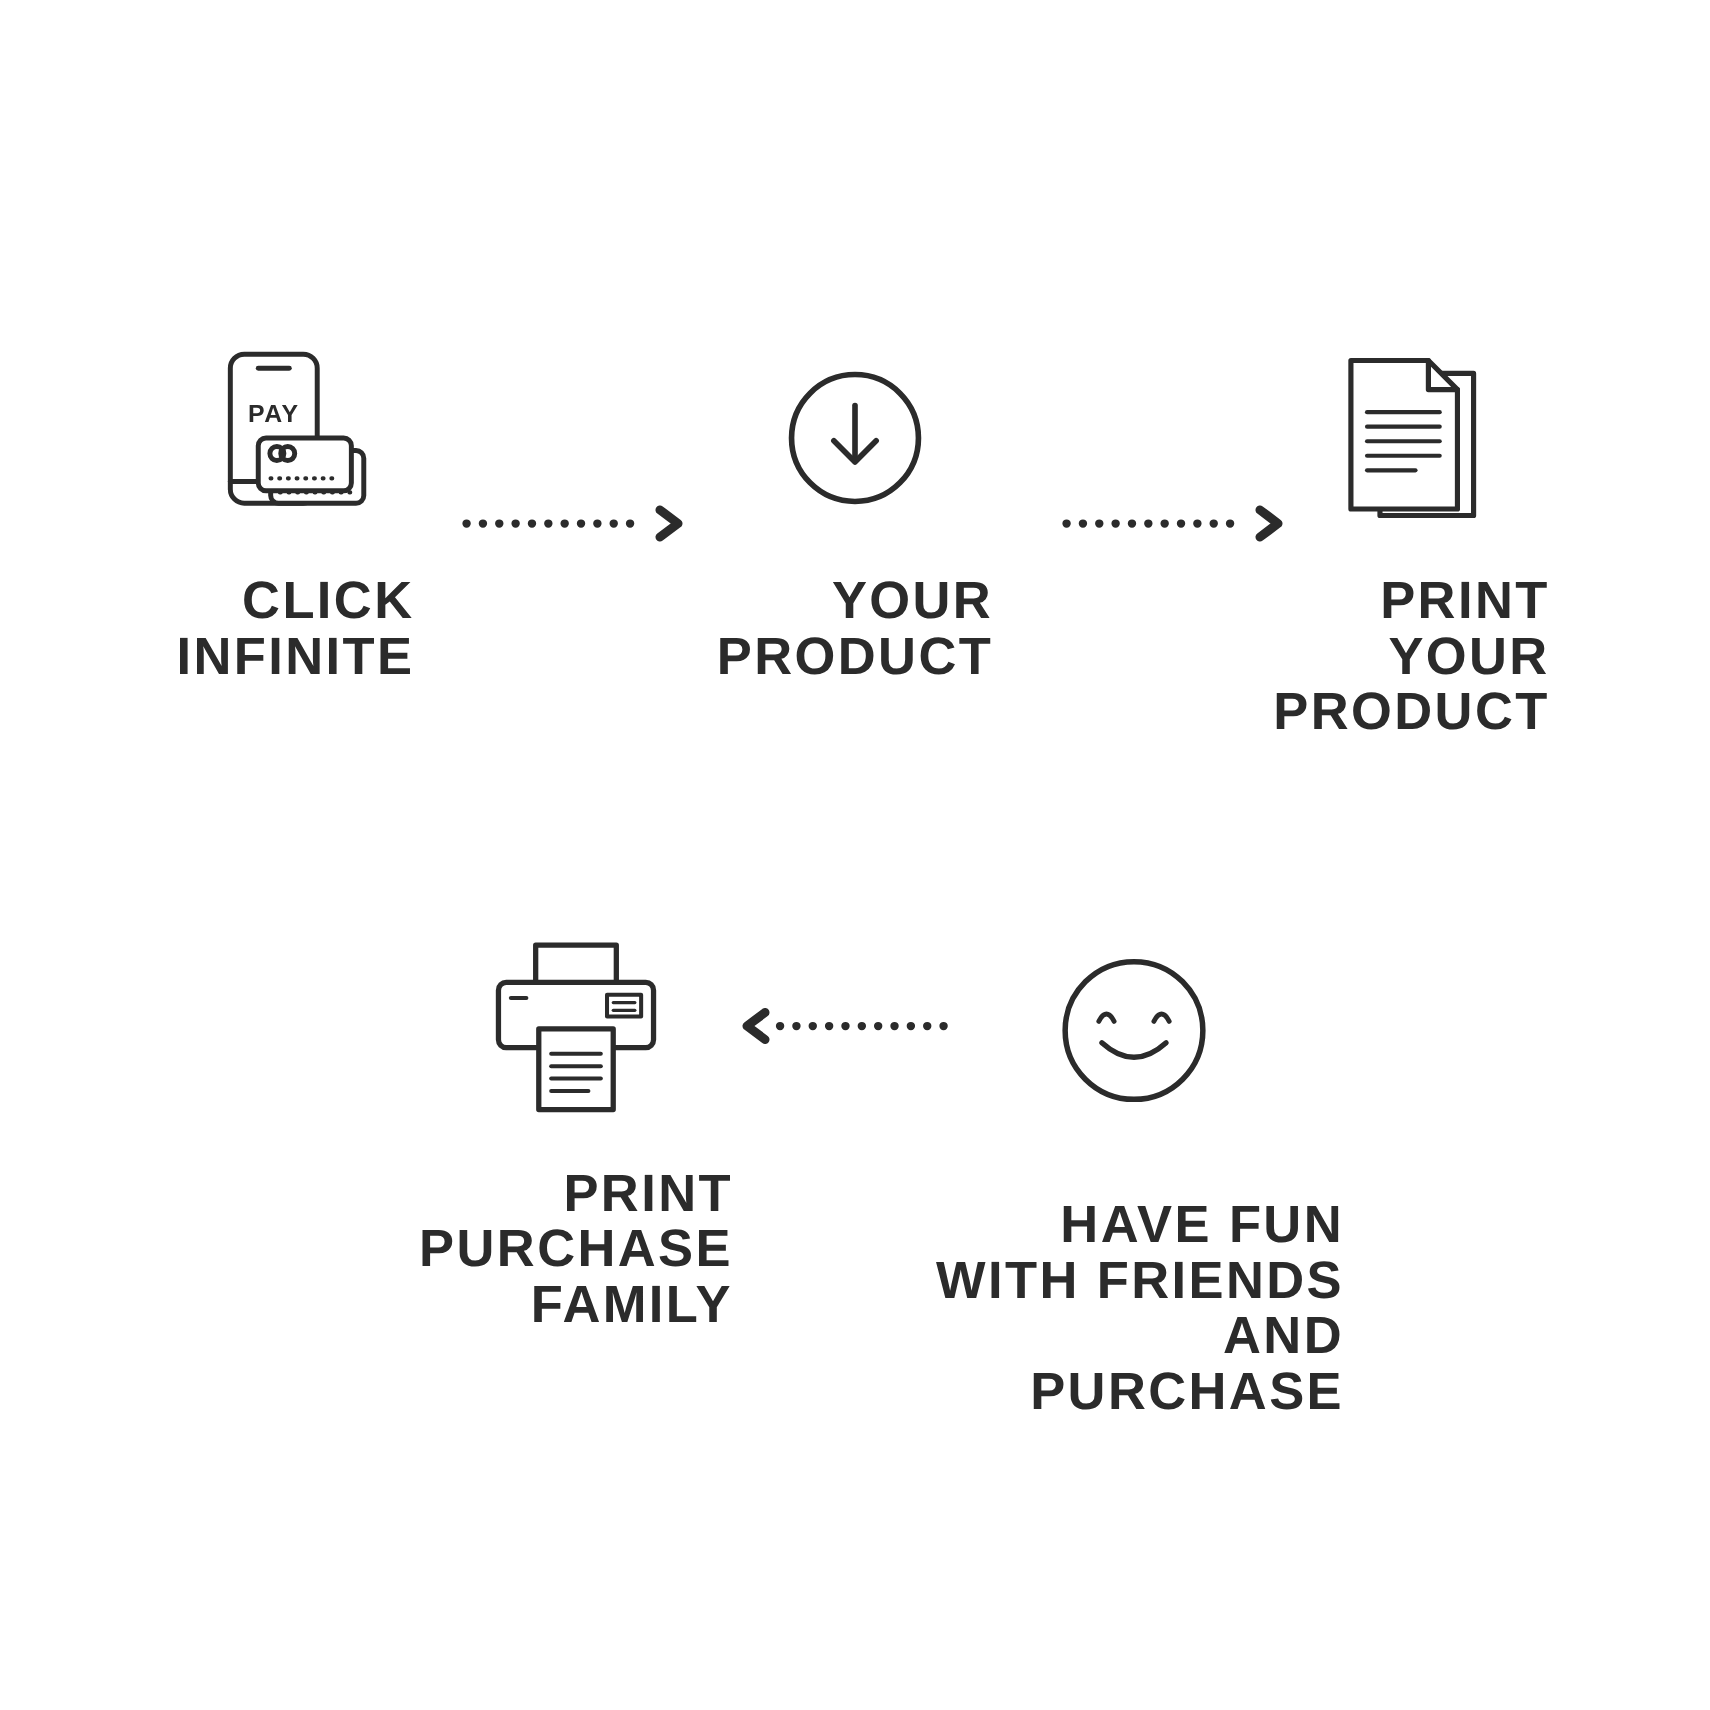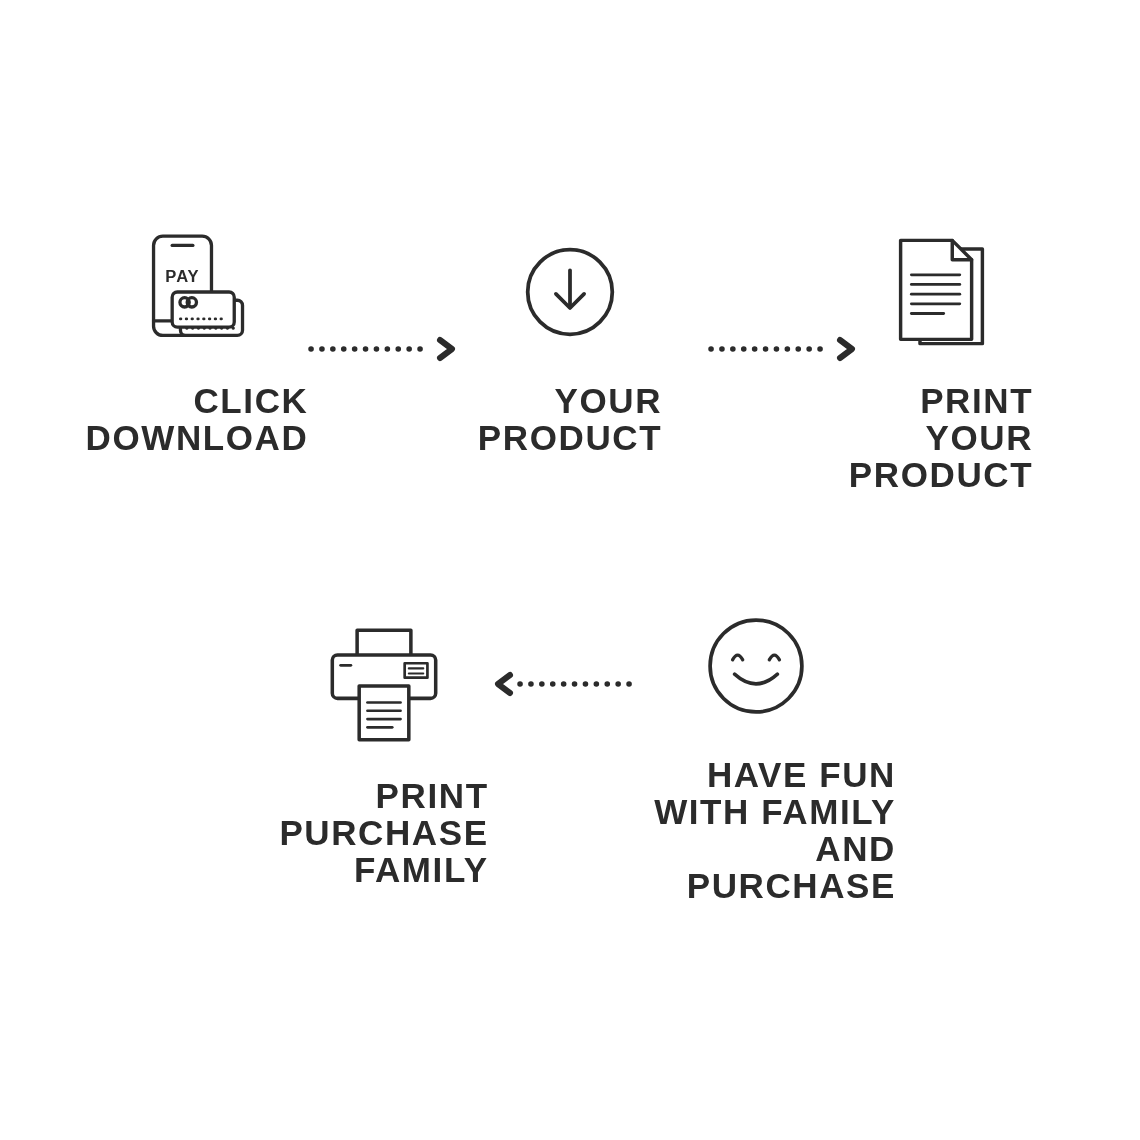--- a/index.html
+++ b/index.html
@@ -50,21 +50,21 @@
   svg text {
     font-family: "Liberation Sans", sans-serif;
     font-weight: 600;
     letter-spacing: 1px;
   }
   
   #step-purchase { left: 57px;  top: 222px; }
   #step-download { left: 430px; top: 222px; }
   #step-print    { left: 801px; top: 222px; }
   #step-copies   { left: 244px; top: 613px; }
-  #step-fun      { left: 616px; top: 592px; }
+  #step-fun      { left: 616px; top: 613px; gap: 21px; }
   
   #arrow-1 { left: 306px; top: 336px; }
   #arrow-2 { left: 706px; top: 336px; }
   #arrow-3 { left: 492px; top: 671px; }
 </style>
 </head>
 <body style="background: rgb(255, 255, 255);">
 
 <div class="diagram">
 
@@ -78,21 +78,21 @@
         <rect x="36" y="66" width="60" height="34" rx="5" fill="#ffffff"></rect>
         <line x1="42" y1="93" x2="90" y2="93" stroke-width="2.8" stroke-dasharray="0.4 5.2"></line>
         <rect x="28" y="58" width="60" height="34" rx="5" fill="#ffffff"></rect>
         <circle cx="40" cy="68" r="4.5"></circle>
         <circle cx="47" cy="68" r="4.5"></circle>
         <line x1="36" y1="84" x2="80" y2="84" stroke-width="2.8" stroke-dasharray="0.4 5.2"></line>
       </svg>
     </div>
     <div class="label">
       <div>CLICK</div>
-      <div>DOWNLOAD</div>
+      <div>INFINITE</div>
     </div>
   </div>
 
   <div class="arrow" id="arrow-1">
     <svg width="152" height="26" viewBox="0 0 152 26" fill="none" stroke="currentColor" aria-hidden="true">
       <line x1="5" y1="13" x2="124" y2="13" stroke-width="5.5" stroke-linecap="round" stroke-dasharray="0.1 10.8"></line>
       <path d="M134 4 L146 13 L134 22" stroke-width="6" stroke-linecap="round" stroke-linejoin="round"></path>
     </svg>
   </div>
 
@@ -171,18 +171,18 @@
     <div class="icon-box">
       <svg width="102" height="102" viewBox="0 0 100 100" fill="none" stroke="currentColor" stroke-width="3.6" stroke-linecap="round" stroke-linejoin="round" aria-hidden="true">
         <circle cx="50" cy="50" r="45"></circle>
         <path d="M27 44 Q32 34.5 37 44" stroke-width="3.2"></path>
         <path d="M63 44 Q68 34.5 73 44" stroke-width="3.2"></path>
         <path d="M29 58 Q50 77 71 58" stroke-width="3.4"></path>
       </svg>
     </div>
     <div class="label">
       <div>HAVE FUN</div>
-      <div>WITH FAMILY</div>
+      <div>WITH FRIENDS</div>
       <div>AND PURCHASE</div>
     </div>
   </div>
 
 </div>
 
 </body></html>

